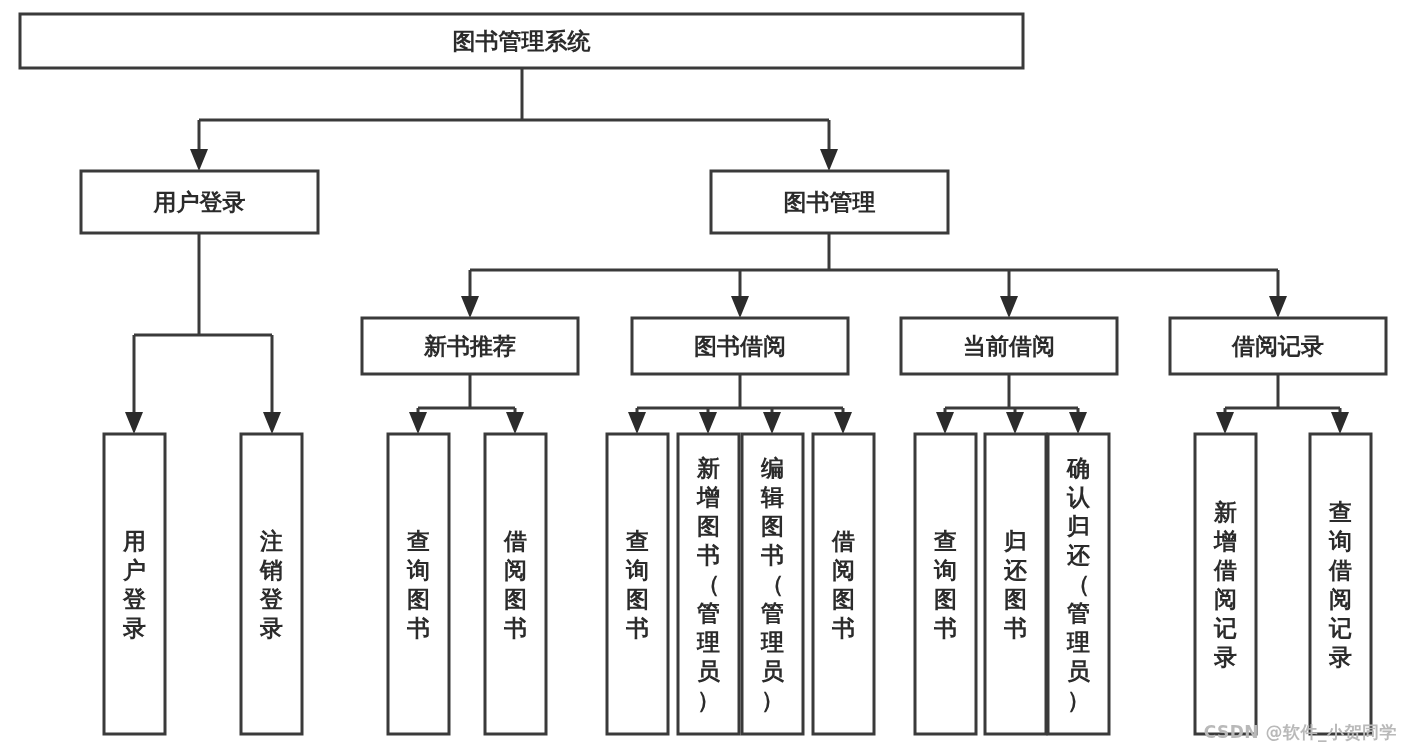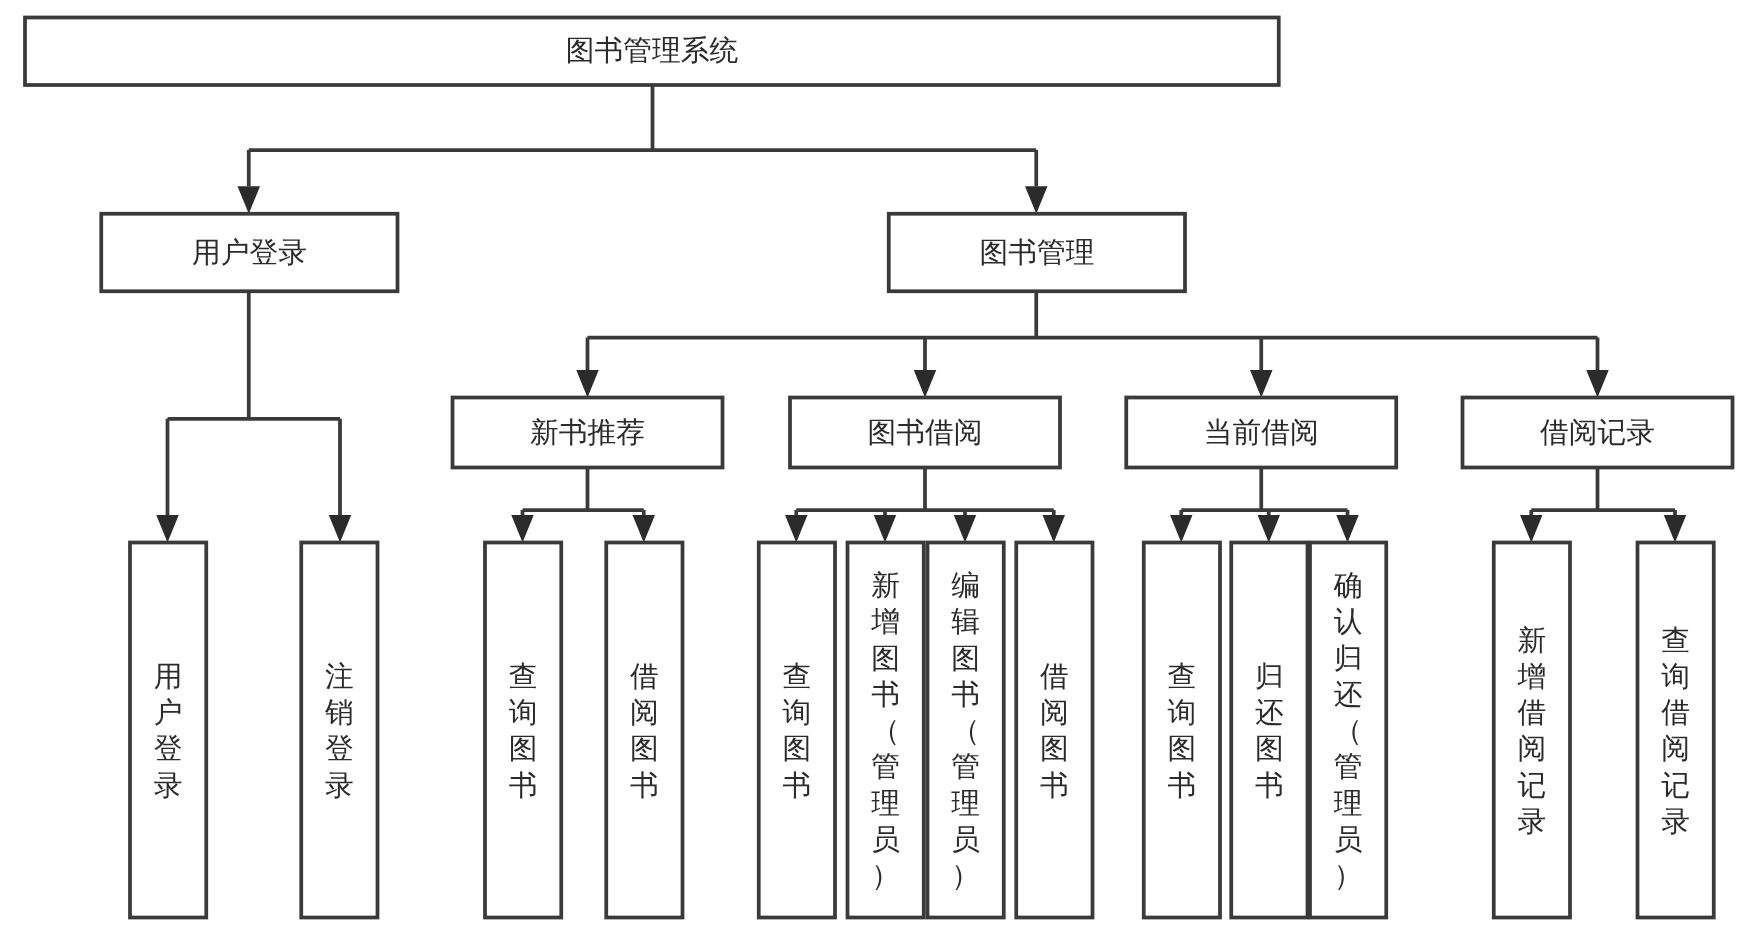--- a/index.html
+++ b/index.html
@@ -11,20 +11,21 @@
     width: 1405px;
     height: 747px;
     font-family: "DejaVu Sans", "Liberation Sans", sans-serif;
     overflow: hidden;
   }
   #diagram-root {
     position: relative;
     width: 1405px;
     height: 747px;
     background: #ffffff;
+    font-weight: bold;
   }
   svg.diagram-svg {
     display: block;
     width: 1405px;
     height: 747px;
   }
   .node-rect {
     fill: #ffffff;
     stroke: #3a3a3a;
     stroke-width: 3;
@@ -213,13 +214,14 @@
         <g>
           <rect x="1195" y="434" width="61" height="300" class="node-rect"></rect>
           <text x="1225.5" class="node-label-v"><tspan x="1225.5" y="519.62">新</tspan><tspan x="1225.5" y="548.62">增</tspan><tspan x="1225.5" y="577.62">借</tspan><tspan x="1225.5" y="606.62">阅</tspan><tspan x="1225.5" y="635.62">记</tspan><tspan x="1225.5" y="664.62">录</tspan></text>
         </g>
         <g>
           <rect x="1310" y="434" width="61" height="300" class="node-rect"></rect>
           <text x="1340.5" class="node-label-v"><tspan x="1340.5" y="519.62">查</tspan><tspan x="1340.5" y="548.62">询</tspan><tspan x="1340.5" y="577.62">借</tspan><tspan x="1340.5" y="606.62">阅</tspan><tspan x="1340.5" y="635.62">记</tspan><tspan x="1340.5" y="664.62">录</tspan></text>
         </g>
       </g>
   </svg>
+  <div class="watermark">CSDN @软件_小贺同学</div>
 </div>
 
 </body></html>

